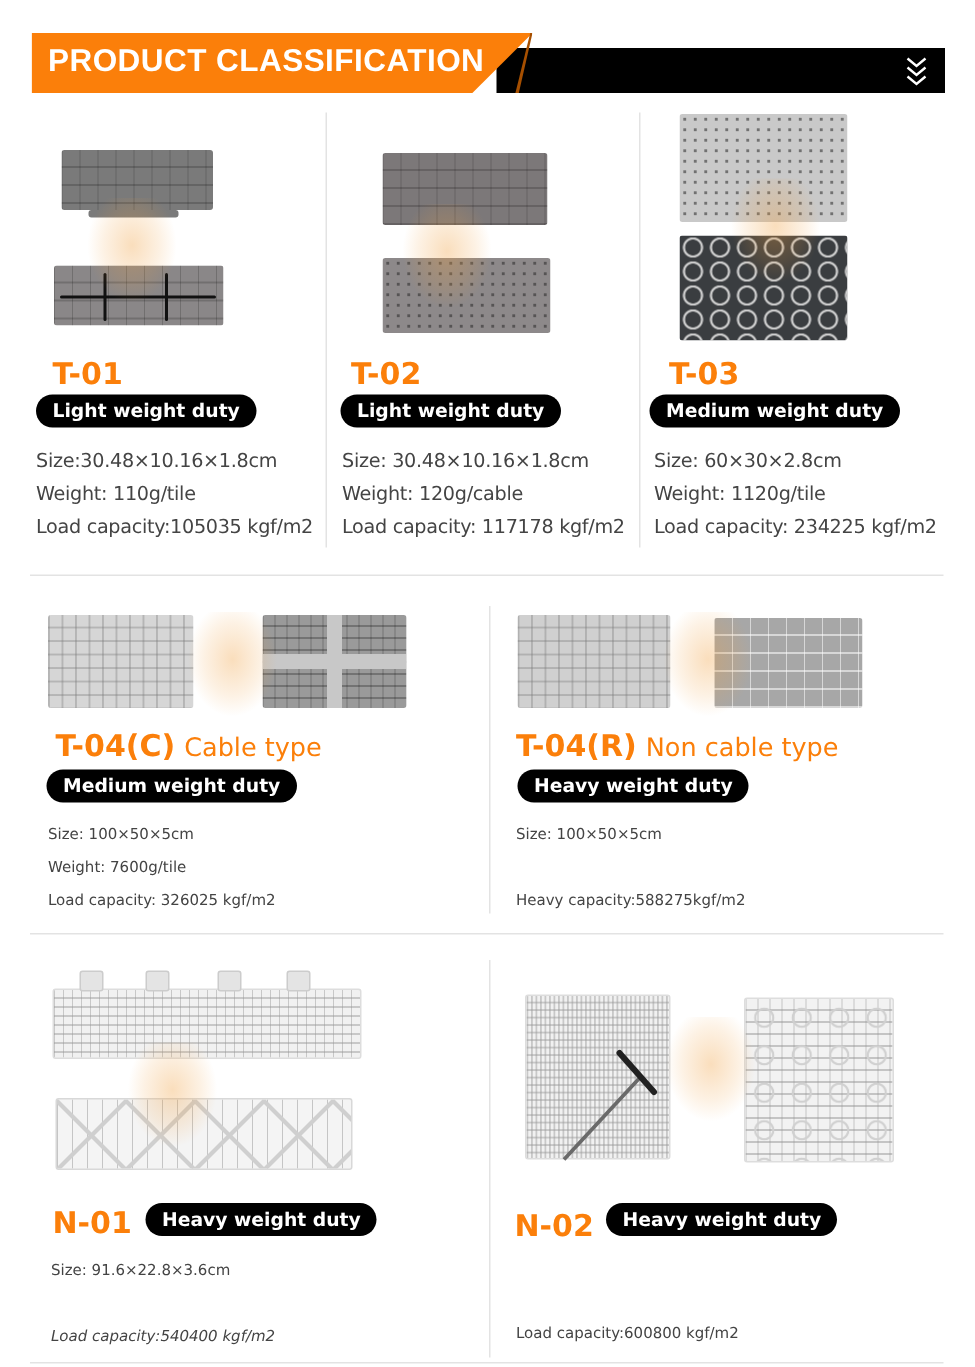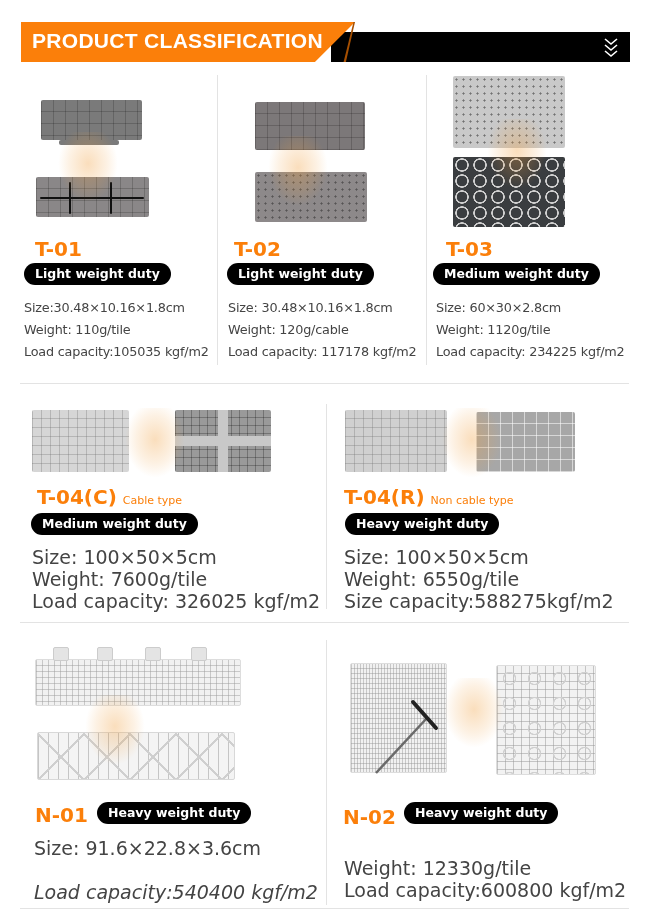--- a/index.html
+++ b/index.html
@@ -15,24 +15,24 @@
   .banner-title { position: absolute; left: 11px; top: 7px; font-family: "Liberation Sans", sans-serif; font-weight: bold;
     font-size: 21px; color: #fff; letter-spacing: 0.3px; }
   .banner-chev { position: absolute; right: 12px; top: 14px; width: 14px; height: 22px; }
 
   .divider-h { position: absolute; height: 1px; background: #e3e3e3; left: 20px; width: 609px; }
   .divider-v { position: absolute; width: 1px; background: #e3e3e3; }
 
   .card { position: absolute; }
   .img { position: absolute; }
   .code { position: absolute; color: #fb7f0a; font-weight: bold; font-size: 20px; font-family: "DejaVu Sans", sans-serif; white-space: nowrap; }
-  .code .sub { font-weight: normal; font-size: 11px; margin-left: 6px; }
+  .code .sub { font-weight: normal; font-size: 17px; margin-left: 6px; }
   .badge { position: absolute; background: #000; color: #fff; font-weight: bold; font-size: 12.5px; border-radius: 12px;
     height: 22px; line-height: 22px; padding: 0 11px; white-space: nowrap; font-family: "DejaVu Sans", sans-serif; }
-  .spec { position: absolute; font-size: 19px; color: #444; line-height: 22px; white-space: nowrap; font-family: "DejaVu Sans", sans-serif; }
+  .spec { position: absolute; font-size: 10px; color: #444; line-height: 22px; white-space: nowrap; font-family: "DejaVu Sans", sans-serif; }
   .spec.condensed { font-size: 12.8px; letter-spacing: -0.2px; }
 
   .tile { position: absolute; border-radius: 2px; }
   .grey-dark { background: #7a7a7a; }
   .grey-mid { background: #8a8788; }
   .grey-light { background: #d0d0d0; }
   .dots { background-image: radial-gradient(circle, rgba(40,40,40,0.55) 0.9px, transparent 1.2px); background-size: 7px 7px; }
   .grid-ribs { background-image:
       linear-gradient(90deg, rgba(0,0,0,0.18) 1px, transparent 1px),
       linear-gradient(0deg, rgba(0,0,0,0.18) 1px, transparent 1px);
@@ -134,22 +134,21 @@
   <div class="img" style="left:15px; top:24px; width:285px; height:66px;">
     <div class="tile grey-light grid-light" style="left:3px; top:2px; width:102px; height:62px; background-color:#d0d0d0;"></div>
     <div class="tile" style="left:134px; top:4px; width:99px; height:60px; background-color:#a7a7a7; background-image: linear-gradient(90deg, rgba(255,255,255,0.55) 1px, transparent 1px), linear-gradient(0deg, rgba(255,255,255,0.55) 1px, transparent 1px); background-size: 12px 12px;"></div>
     <div class="watermark" style="left:100px; top:0;"></div>
   </div>
   <div class="code" style="left:17px; top:101px;">
     <span>T-04(R)</span><span class="sub">Non cable type</span>
   </div>
   <div class="badge" style="left:18px; top:129px;">Heavy weight duty</div>
   <div class="spec" style="left:17px; top:162px;">Size: 100×50×5cm</div>
-  <div class="spec" style="left:17px; top:184px;">Weight: 6550g/tile</div>
-  <div class="spec" style="left:17px; top:206px;">Size capacity:588275kgf/m2</div>
+  <div class="spec" style="left:17px; top:206px;">Heavy capacity:588275kgf/m2</div>
 </div>
 
 <div class="divider-v" style="left:326px; top:640px; height:265px;"></div>
 <div class="divider-h" style="top:908px;"></div>
 
 <div class="card" style="left:0; top:623px; width:326px; height:285px;">
   <div class="img" style="left:30px; top:14px; width:240px; height:160px;">
     <div class="tile white-grid" style="left:5px; top:22px; width:206px; height:47px;"></div>
     <div class="tile" style="left:23px; top:10px; width:16px; height:14px; background:#e4e4e4; border:1px solid #ccc;"></div>
     <div class="tile" style="left:67px; top:10px; width:16px; height:14px; background:#e4e4e4; border:1px solid #ccc;"></div>
@@ -169,15 +168,14 @@
     <div class="tile white-grid" style="left:6px; top:20px; width:97px; height:110px; background-size: 3px 5px;"></div>
     <div class="tile" style="left:152px; top:22px; width:100px; height:110px; background-color:#f2f2f2; background-image: radial-gradient(circle, transparent 5px, #d0d0d0 5.5px, #d0d0d0 6.5px, transparent 7px), linear-gradient(90deg, rgba(150,150,150,0.5) 1px, transparent 1px), linear-gradient(0deg, rgba(150,150,150,0.5) 1px, transparent 1px); background-size: 25px 25px, 8px 8px, 8px 8px; border:1px solid #ddd;"></div>
     <svg style="position:absolute; left:20px; top:45px; width:80px; height:90px;" viewBox="0 0 80 90">
       <line x1="12" y1="85" x2="63" y2="30" stroke="#6a6a6a" stroke-width="2.5"></line>
       <line x1="49" y1="14" x2="72" y2="40" stroke="#222" stroke-width="4" stroke-linecap="round"></line>
     </svg>
     <div class="watermark" style="left:100px; top:35px;"></div>
   </div>
   <div class="code" style="left:16px; top:182px;">N-02</div>
   <div class="badge" style="left:77px; top:179px;">Heavy weight duty</div>
-  <div class="spec" style="left:17px; top:234px;">Weight: 12330g/tile</div>
   <div class="spec" style="left:17px; top:256px;">Load capacity:600800 kgf/m2</div>
 </div>
 
 </body></html>

